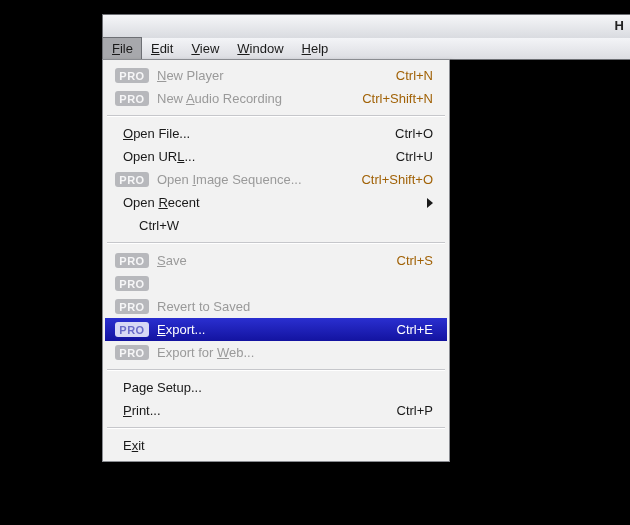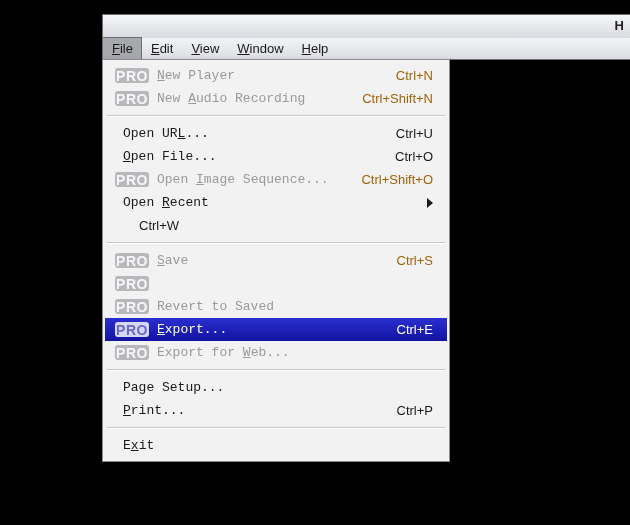--- a/index.html
+++ b/index.html
@@ -86,32 +86,32 @@
   }
   .item .badge {
     display: inline-flex;
     align-items: center;
     justify-content: center;
     width: 34px;
     height: 15px;
     border-radius: 3px;
     background: #b7b8bc;
     color: #f6f6f7;
-    font-size: 14px;
+    font-size: 11px;
     font-weight: bold;
     letter-spacing: 0.5px;
     margin-right: 8px;
     flex: 0 0 auto;
   }
   .item.highlight .badge {
     background: #d7d8f5;
     color: #6a6cc8;
   }
   .item.no-badge { padding-left: 18px; }
-  .item .label { flex: 1 1 auto; white-space: nowrap; font-family: Liberation Mono, monospace; }
+  .item .label { flex: 1 1 auto; white-space: nowrap; }
   .item .label .ul { text-decoration: underline; }
   .item .shortcut {
     flex: 0 0 auto;
     margin-left: 16px;
     color: #1a1a1a;
   }
   .item.disabled .shortcut { color: #a16207; }
   .item.highlight .shortcut { color: #fff; }
   .item .submenu-arrow {
     flex: 0 0 auto;
@@ -159,27 +159,27 @@
       <span class="label"><span class="ul">N</span>ew Player</span>
       <span class="shortcut">Ctrl+N</span>
     </div>
     <div class="item disabled">
       <span class="badge">PRO</span>
       <span class="label">New <span class="ul">A</span>udio Recording</span>
       <span class="shortcut">Ctrl+Shift+N</span>
     </div>
     <div class="sep"></div>
     <div class="item no-badge">
+      <span class="label"><span class="ul">O</span>pen File...</span>
+      <span class="shortcut">Ctrl+O</span>
+    </div>
+    <div class="item no-badge">
       <span class="label">Open UR<span class="ul">L</span>...</span>
       <span class="shortcut">Ctrl+U</span>
     </div>
-    <div class="item no-badge">
-      <span class="label"><span class="ul">O</span>pen File...</span>
-      <span class="shortcut">Ctrl+O</span>
-    </div>
     <div class="item disabled">
       <span class="badge">PRO</span>
       <span class="label">Open <span class="ul">I</span>mage Sequence...</span>
       <span class="shortcut">Ctrl+Shift+O</span>
     </div>
     <div class="item no-badge">
       <span class="label">Open <span class="ul">R</span>ecent</span>
       <span class="submenu-arrow"></span>
     </div>
     <div class="item no-badge">

